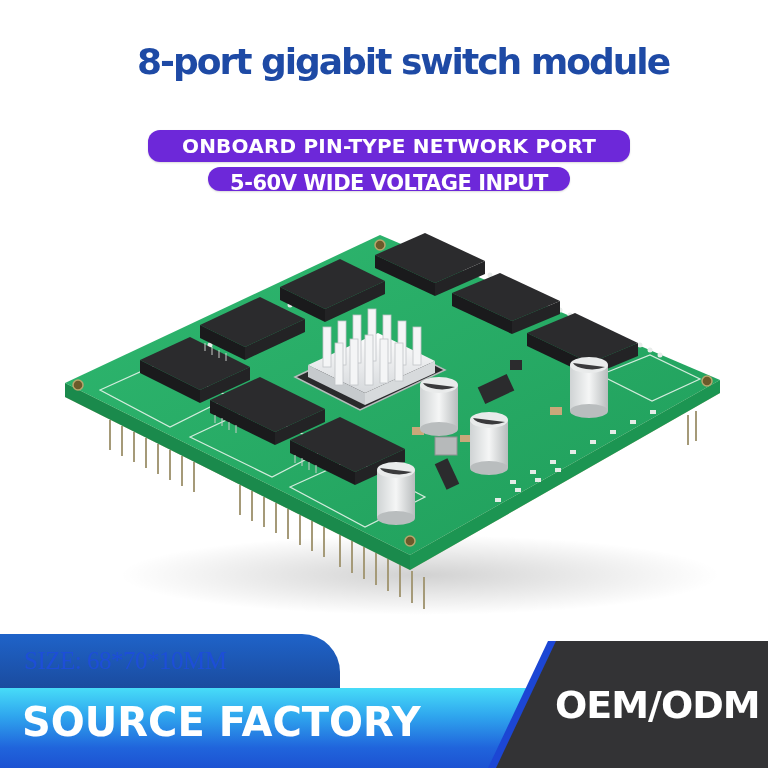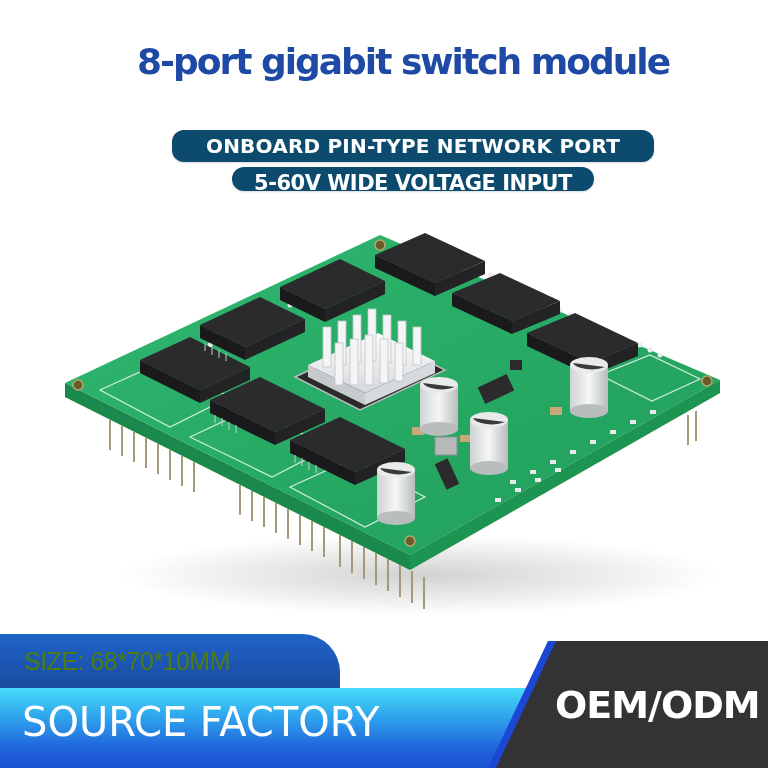--- a/index.html
+++ b/index.html
@@ -8,49 +8,48 @@
 
   .title {
     position: absolute; left: 0; top: 30px; width: 768px; text-align: center;
     font-family: "DejaVu Sans", sans-serif; font-weight: bold;
     font-size: 36px; letter-spacing: -2px; color: #1e4aa5;
     line-height: 64px;
     margin-left: 19px;
   }
 
   .pill {
-    position: absolute; background: #0c4a6e; color: #ffffff;
+    position: absolute; background: #6d28d9; color: #ffffff;
     border-radius: 12px; text-align: center;
     font-family: "DejaVu Sans", sans-serif; font-weight: bold;
     box-shadow: 0 1px 2px rgba(0,0,0,0.15);
-    margin-left: 24px;
   }
   .pill-1 { left: 148px; top: 130px; width: 482px; height: 32px; line-height: 32px; font-size: 20px; letter-spacing: 0.2px; }
   .pill-2 { left: 208px; top: 167px; width: 362px; height: 24px; line-height: 32px; font-size: 21px; letter-spacing: -0.5px; font-family: "DejaVu Sans", sans-serif; }
 
   .board { position: absolute; left: 40px; top: 215px; width: 700px; height: 410px; }
 
   
   .size-tab {
     position: absolute; left: 0; top: 634px; width: 340px; height: 58px;
     background: linear-gradient(180deg, #1f63c9 0%, #1a4a9c 100%);
     border-top-right-radius: 38px;
   }
   .size-text {
     position: absolute; left: 24px; top: 645px;
-    color: #4d7c0f; font-family: Liberation Sans, sans-serif;
+    color: #1d4ed8; font-family: Liberation Serif, serif;
     font-size: 25px; letter-spacing: -0.5px; line-height: 32px;
   }
   .factory-band {
     position: absolute; left: 0; top: 688px; width: 590px; height: 80px;
     background: linear-gradient(180deg, #47dcf8 0%, #2fa6ee 35%, #2064dc 75%, #1c52d2 100%);
   }
   .factory-text {
     position: absolute; left: 22px; top: 697px;
-    color: #ffffff; font-family: "DejaVu Sans", sans-serif; font-weight: normal;
+    color: #ffffff; font-family: "DejaVu Sans", sans-serif; font-weight: bold;
     font-size: 40px; letter-spacing: 0px; line-height: 50px; text-align: right;
   }
   .oem-panel { position: absolute; left: 0; top: 0; width: 768px; height: 768px; pointer-events: none; }
   .oem-text {
     position: absolute; left: 555px; top: 680px; width: 200px; text-align: left;
     color: #ffffff; font-family: "DejaVu Sans", sans-serif; font-weight: bold;
     font-size: 38px; letter-spacing: -1px; line-height: 50px;
   }
 </style>
 </head>

